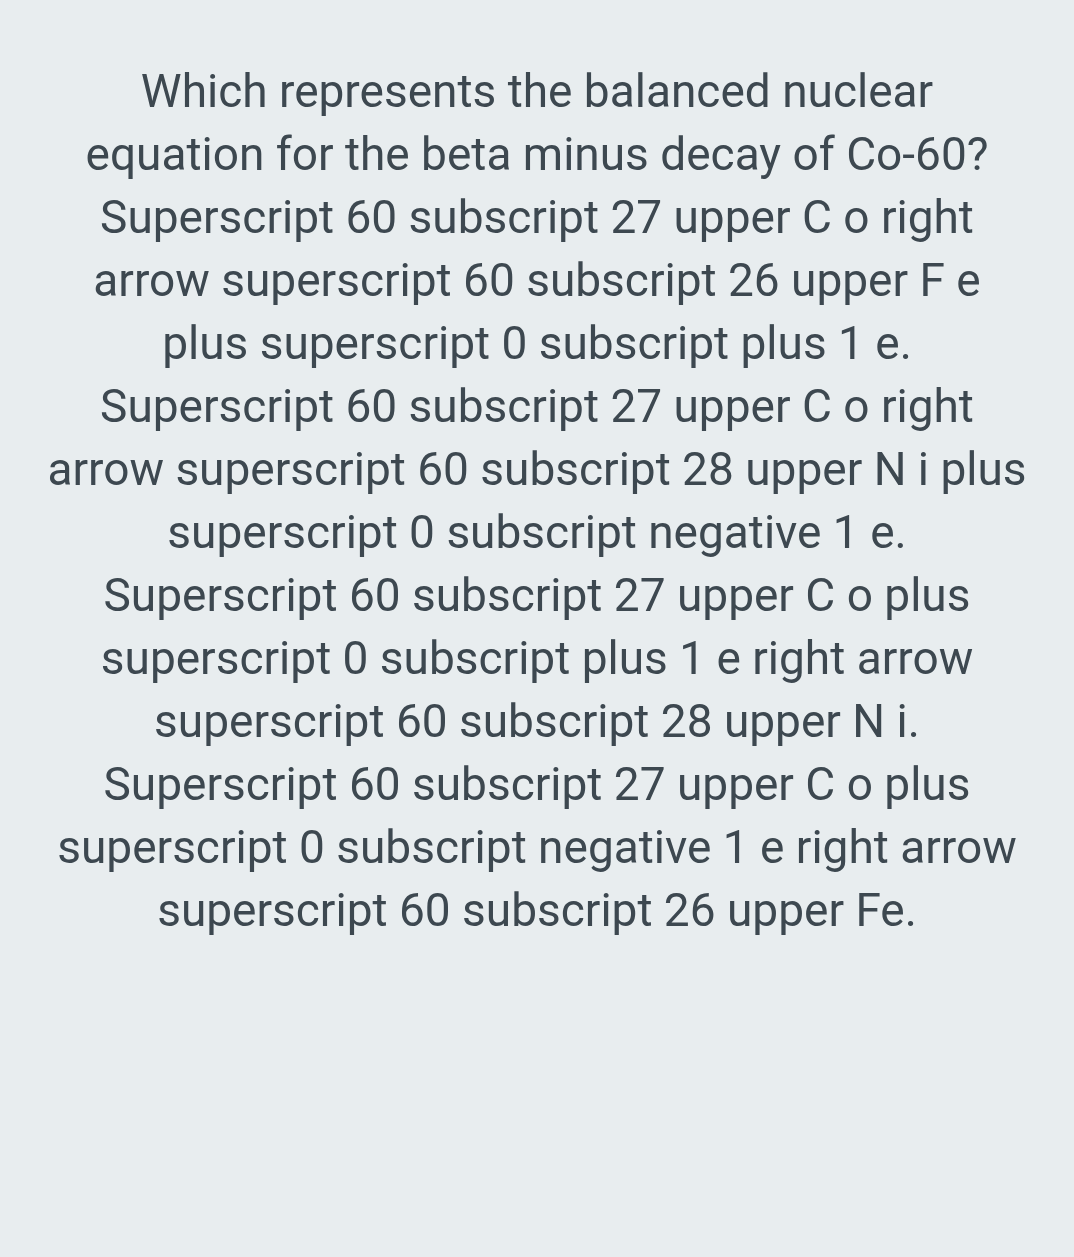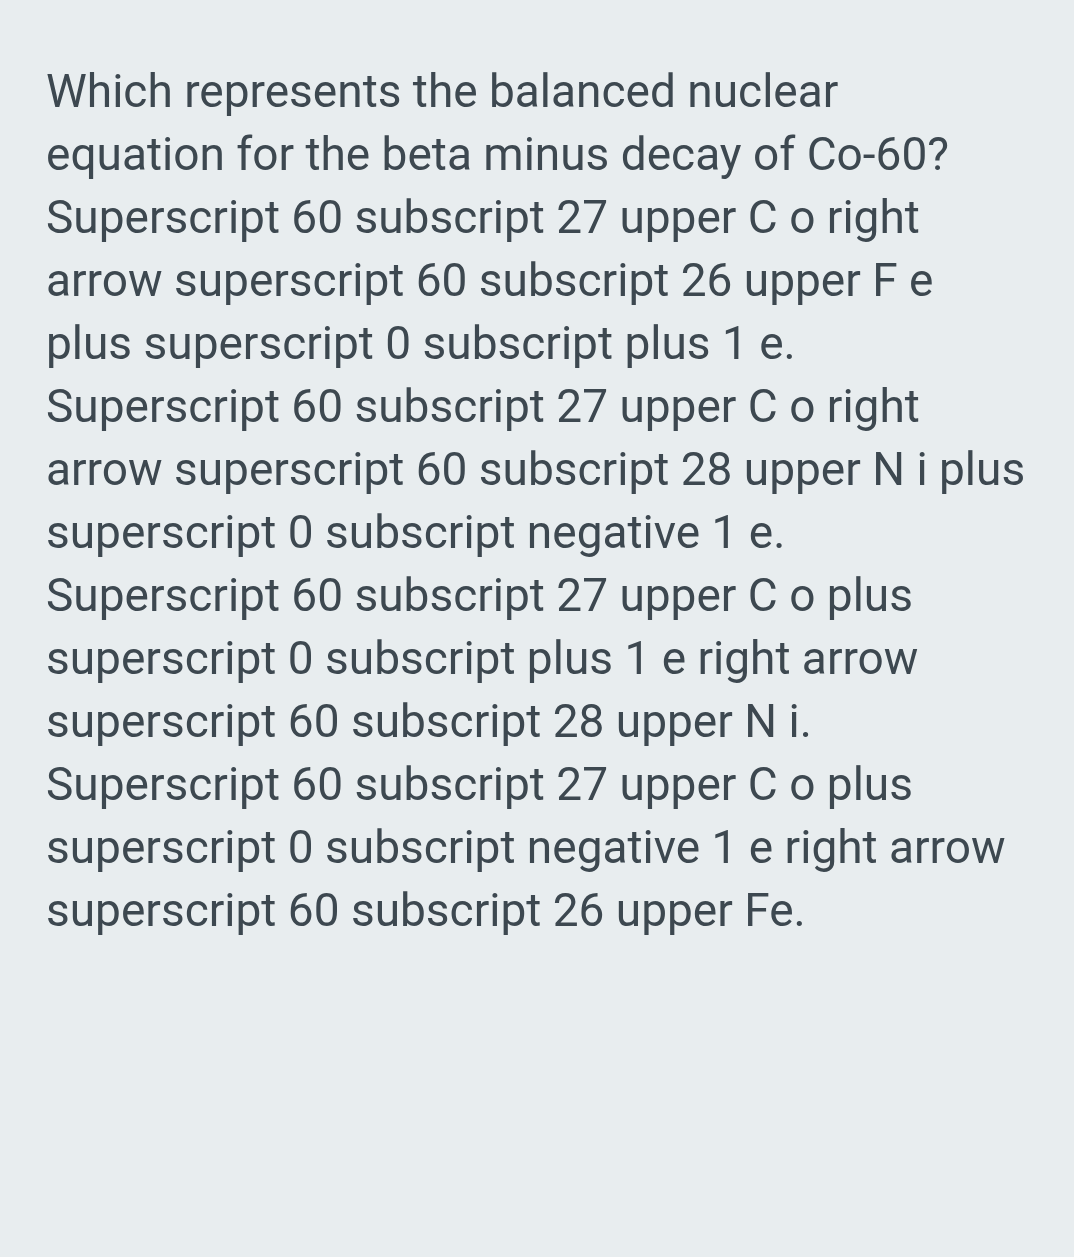--- a/index.html
+++ b/index.html
@@ -1,18 +1,19 @@
 <!DOCTYPE html>
 <html><head>
   <meta charset="utf-8">
   <style>
     * {
       margin: 0;
       padding: 0;
       box-sizing: border-box;
+      text-align: center;
     }
     body {
       width: 1074px;
       height: 1257px;
       background-color: #e8edef;
       font-family: -apple-system, BlinkMacSystemFont, "Segoe UI", Roboto, "Helvetica Neue", Arial, sans-serif;
       padding: 60px 46px;
       overflow: hidden;
     }
     .content {

